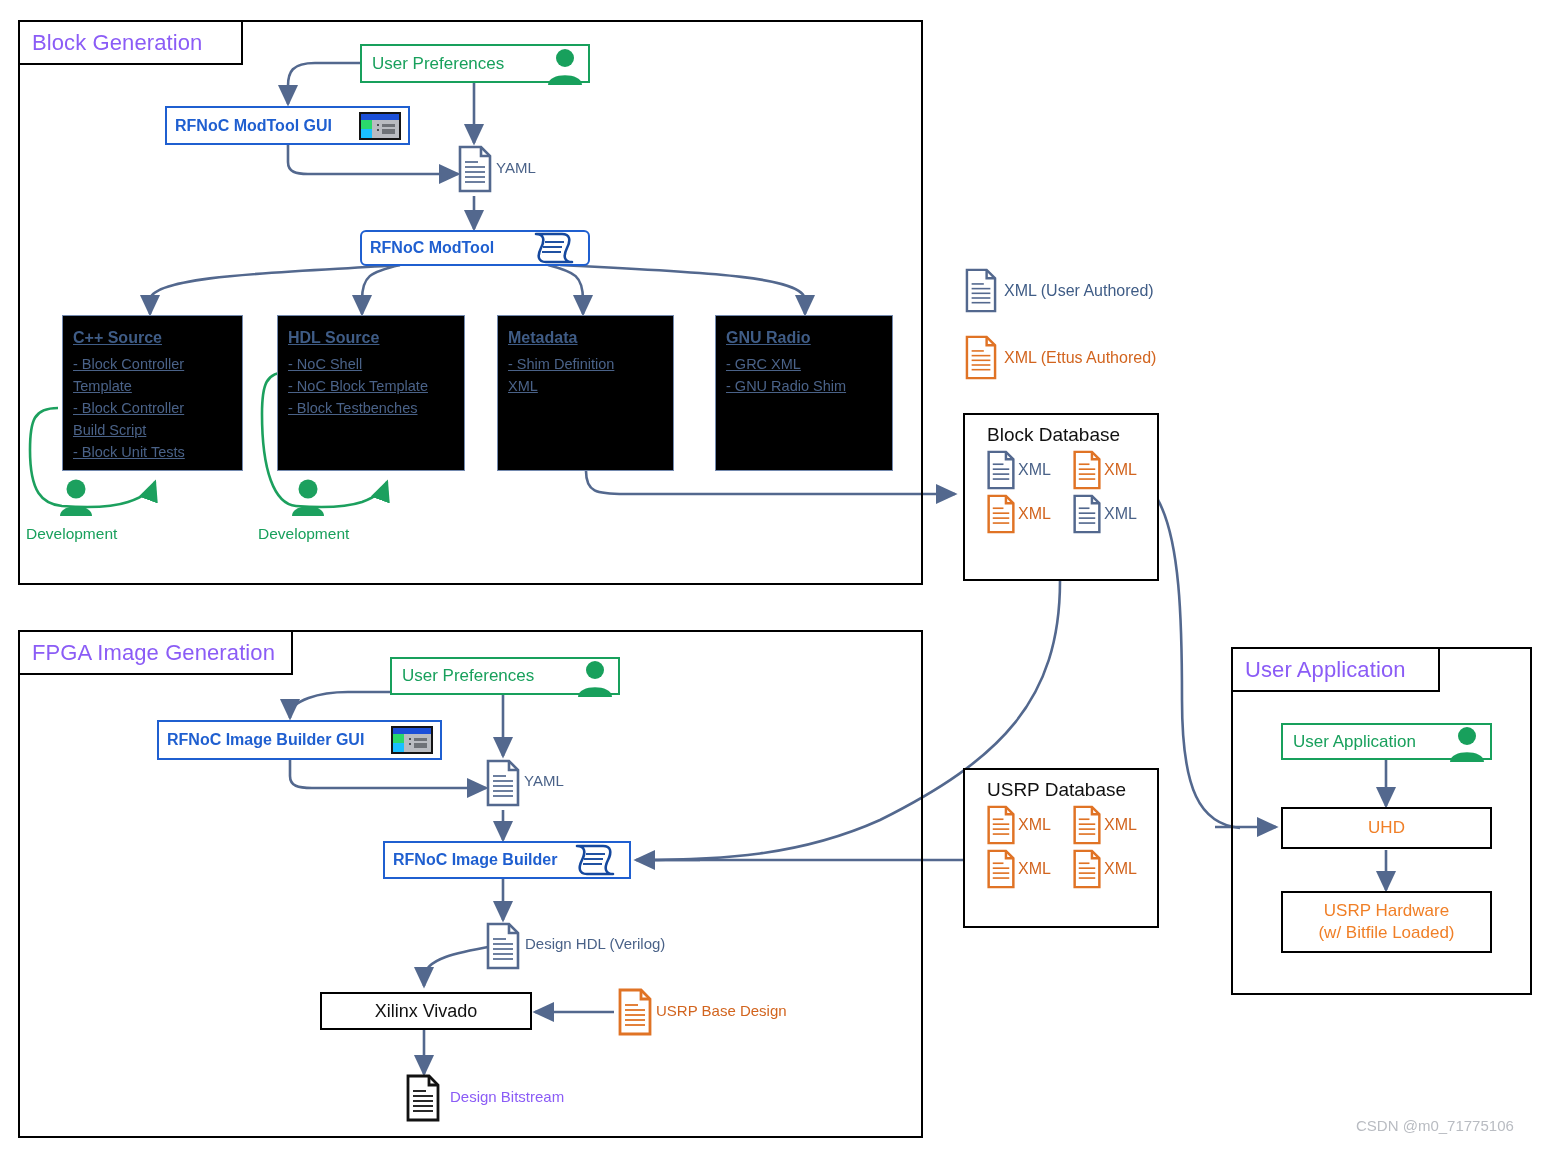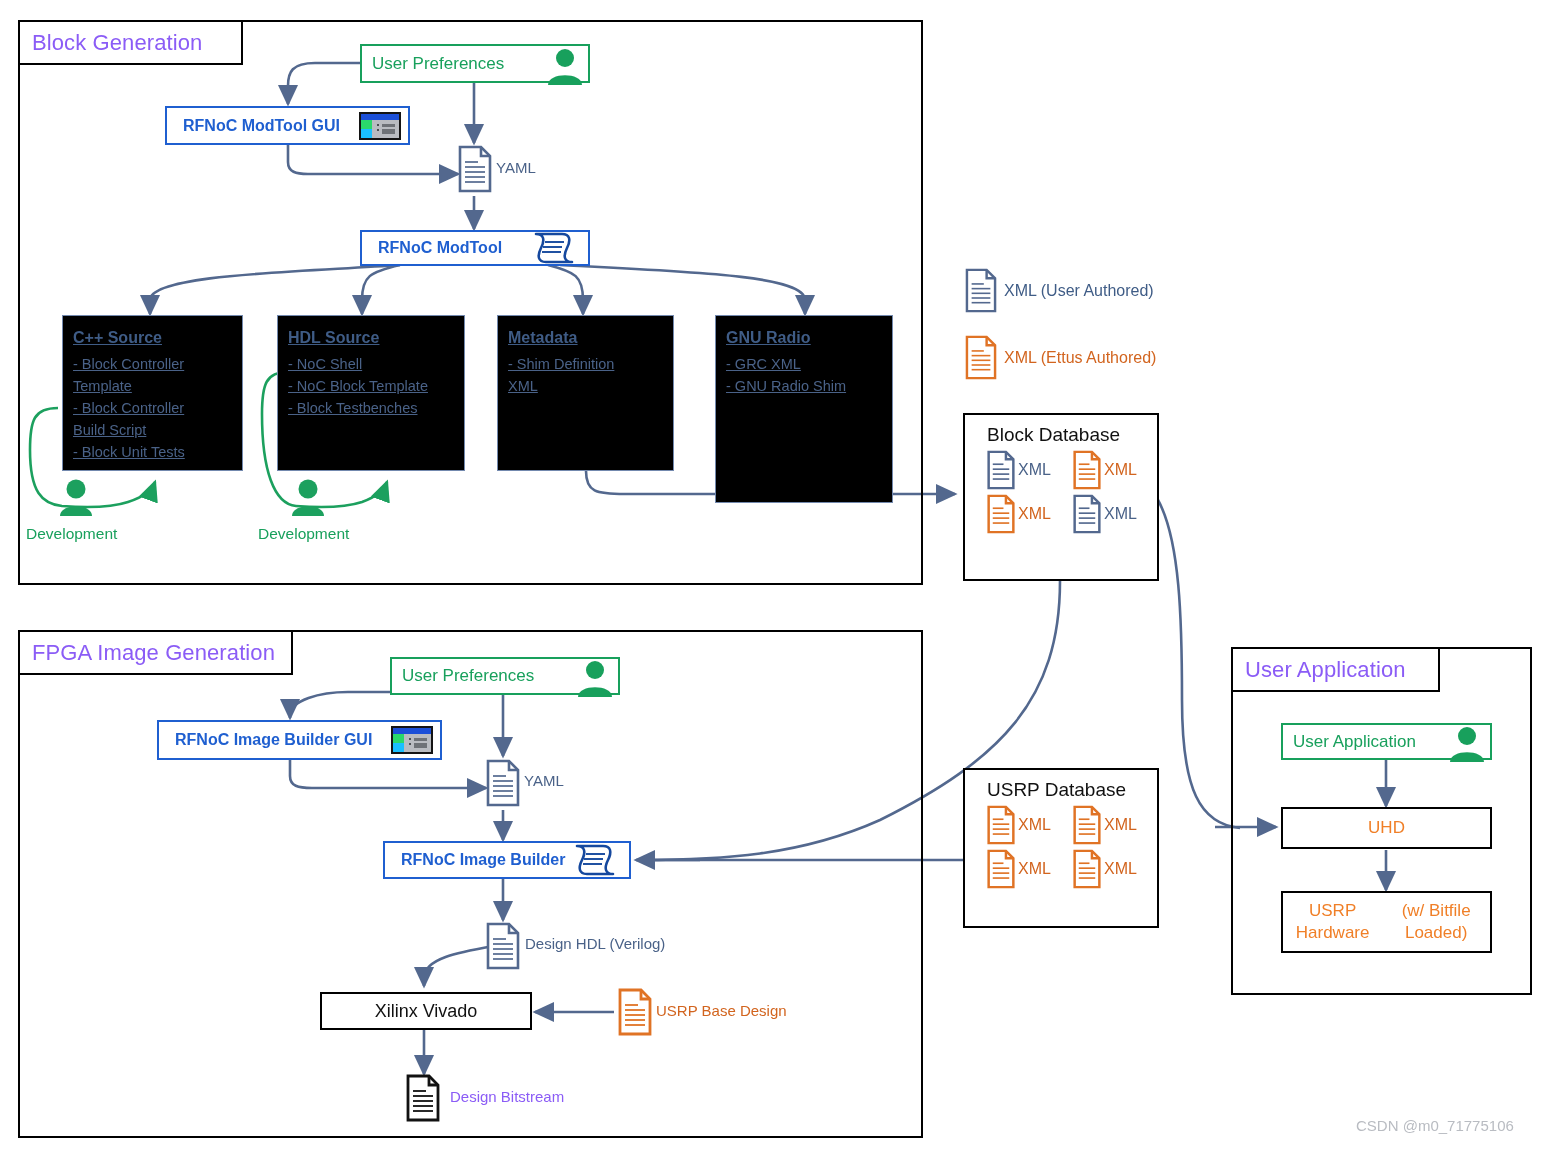--- a/index.html
+++ b/index.html
@@ -18,21 +18,21 @@
   
   .greenbox{border:2.2px solid #18A05C;background:#fff;display:flex;
     align-items:center;box-sizing:border-box;color:#18A05C;font-size:17px;}
   .greenbox .lbl{padding-left:10px;flex:1;}
   .person-badge{width:46px;height:100%;position:relative;}
 
   
   .bluebox{border:2.2px solid #1F5FD0;background:#fff;display:flex;
     align-items:center;box-sizing:border-box;color:#1F5FD0;
     font-size:16px;font-weight:bold;}
-  .bluebox .lbl{padding-left:16px;flex:1;white-space:nowrap;}
+  .bluebox .lbl{padding-left:8px;flex:1;white-space:nowrap;}
 
   
   .srcbox{border:1.6px solid #7389AE;background:#000000;box-sizing:border-box;
     padding:10px 10px 0 10px;color:#4A6288;font-size:14.5px;line-height:1.52;text-decoration:underline;}
   .srcbox .hd{font-weight:bold;text-decoration:underline;font-size:16px;
     color:#3F5C86;display:block;margin-bottom:3px;}
   .srcbox .li{display:block;}
 
   
   .plainbox{border:2.2px solid #000;background:#fff;display:flex;
@@ -180,21 +180,21 @@
         <line x1="7" y1="17" x2="20" y2="17"></line>
           <line x1="7" y1="22" x2="27" y2="22"></line>
         <line x1="7" y1="27" x2="27" y2="27"></line>
           <line x1="7" y1="32" x2="27" y2="32"></line>
         <line x1="7" y1="37" x2="27" y2="37"></line>
       </g>
     </svg>
   </div>
   <div class="flabel" style="left:496px;top:159px;">YAML</div>
 
-  <div class="node bluebox" style="left:360px;top:230px;width:230px;height:36px;">
+  <div class="node bluebox" style="left:360px;top:230px;width:230px;height:36px;border-radius:6px;">
     <span class="lbl">RFNoC ModTool</span>
     <span class="scroll-ico">
       <svg viewBox="0 0 52 34" width="52" height="34">
         <path d="M8,3 C16,3 17,9 13,17 C9,25 10,31 18,31 L44,31 C36,31 35,25 39,17
                  C43,9 42,3 34,3 Z" fill="#fff" stroke="#15489E" stroke-width="2.6" stroke-linejoin="round"></path>
         <g stroke="#15489E" stroke-width="1.9">
           <line x1="17" y1="11" x2="36" y2="11"></line>
           <line x1="15" y1="16" x2="34" y2="16"></line>
           <line x1="14" y1="21" x2="33" y2="21"></line>
         </g>
@@ -217,21 +217,21 @@
     <span class="li">- NoC Block Template</span>
     <span class="li">- Block Testbenches</span>
   </div>
 
   <div class="node srcbox" style="left:497px;top:315px;width:177px;height:156px;">
     <span class="hd">Metadata</span>
     <span class="li">- Shim Definition</span>
     <span class="li">XML</span>
   </div>
 
-  <div class="node srcbox" style="left:715px;top:315px;width:178px;height:188px;">
+  <div class="node srcbox" style="left:715px;top:315px;width:178px;height:156px;">
     <span class="hd">GNU Radio</span>
     <span class="li">- GRC XML</span>
     <span class="li">- GNU Radio Shim</span>
   </div>
 
   <div class="node" style="left:55px;top:478px;width:42px;height:38px;">
     <svg viewBox="0 0 42 38" width="42" height="38">
       <circle cx="21" cy="11" r="9.5" fill="#1CA05E"></circle>
       <path d="M5,38 C5,25 37,25 37,38 z" fill="#1CA05E"></path>
     </svg>
@@ -515,20 +515,20 @@
         <circle cx="23" cy="11" r="9" fill="#18A05C"></circle>
         <path d="M6,37 C6,24 40,24 40,37 z" fill="#18A05C"></path>
       </svg>
     </span>
   </div>
 
   <div class="node orangebox" style="left:1281px;top:807px;width:211px;height:42px;">
     <span>UHD</span>
   </div>
 
-  <div class="node orangebox" style="left:1281px;top:891px;width:211px;height:62px;justify-content:center;">
+  <div class="node orangebox" style="left:1281px;top:891px;width:211px;height:62px;flex-direction:column;justify-content:center;">
     <span>USRP Hardware</span>
     <span>(w/ Bitfile Loaded)</span>
   </div>
 
   <div class="watermark" style="left:1356px;top:1117px;">CSDN @m0_71775106</div>
 
 </div>
 
 </body></html>

